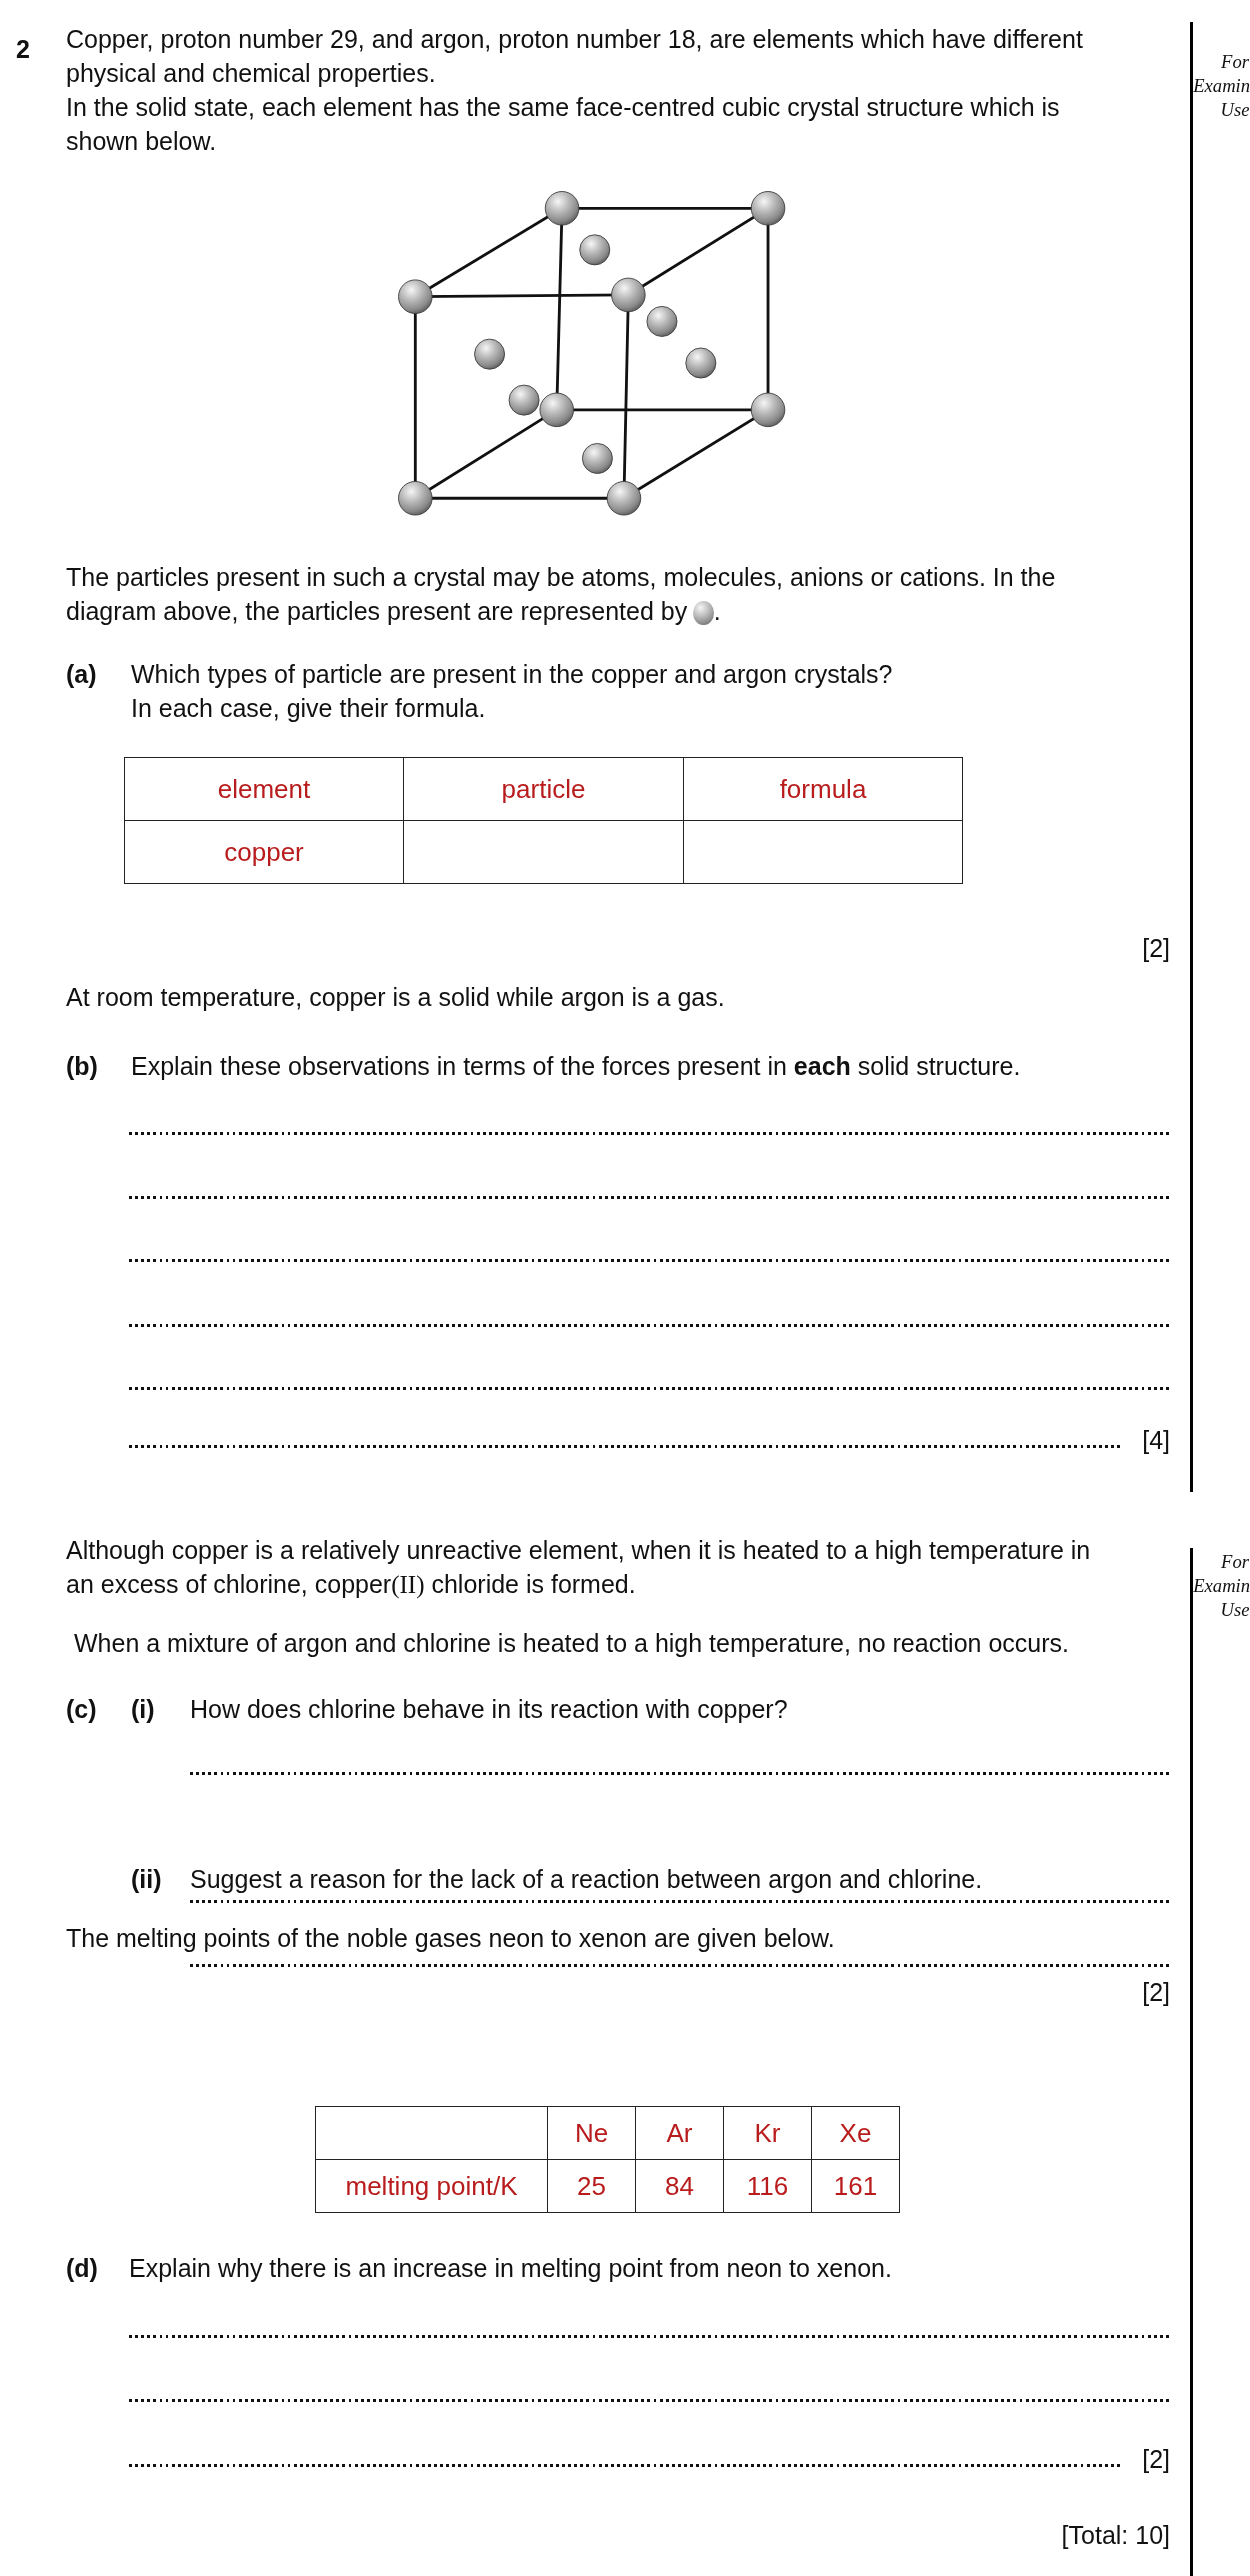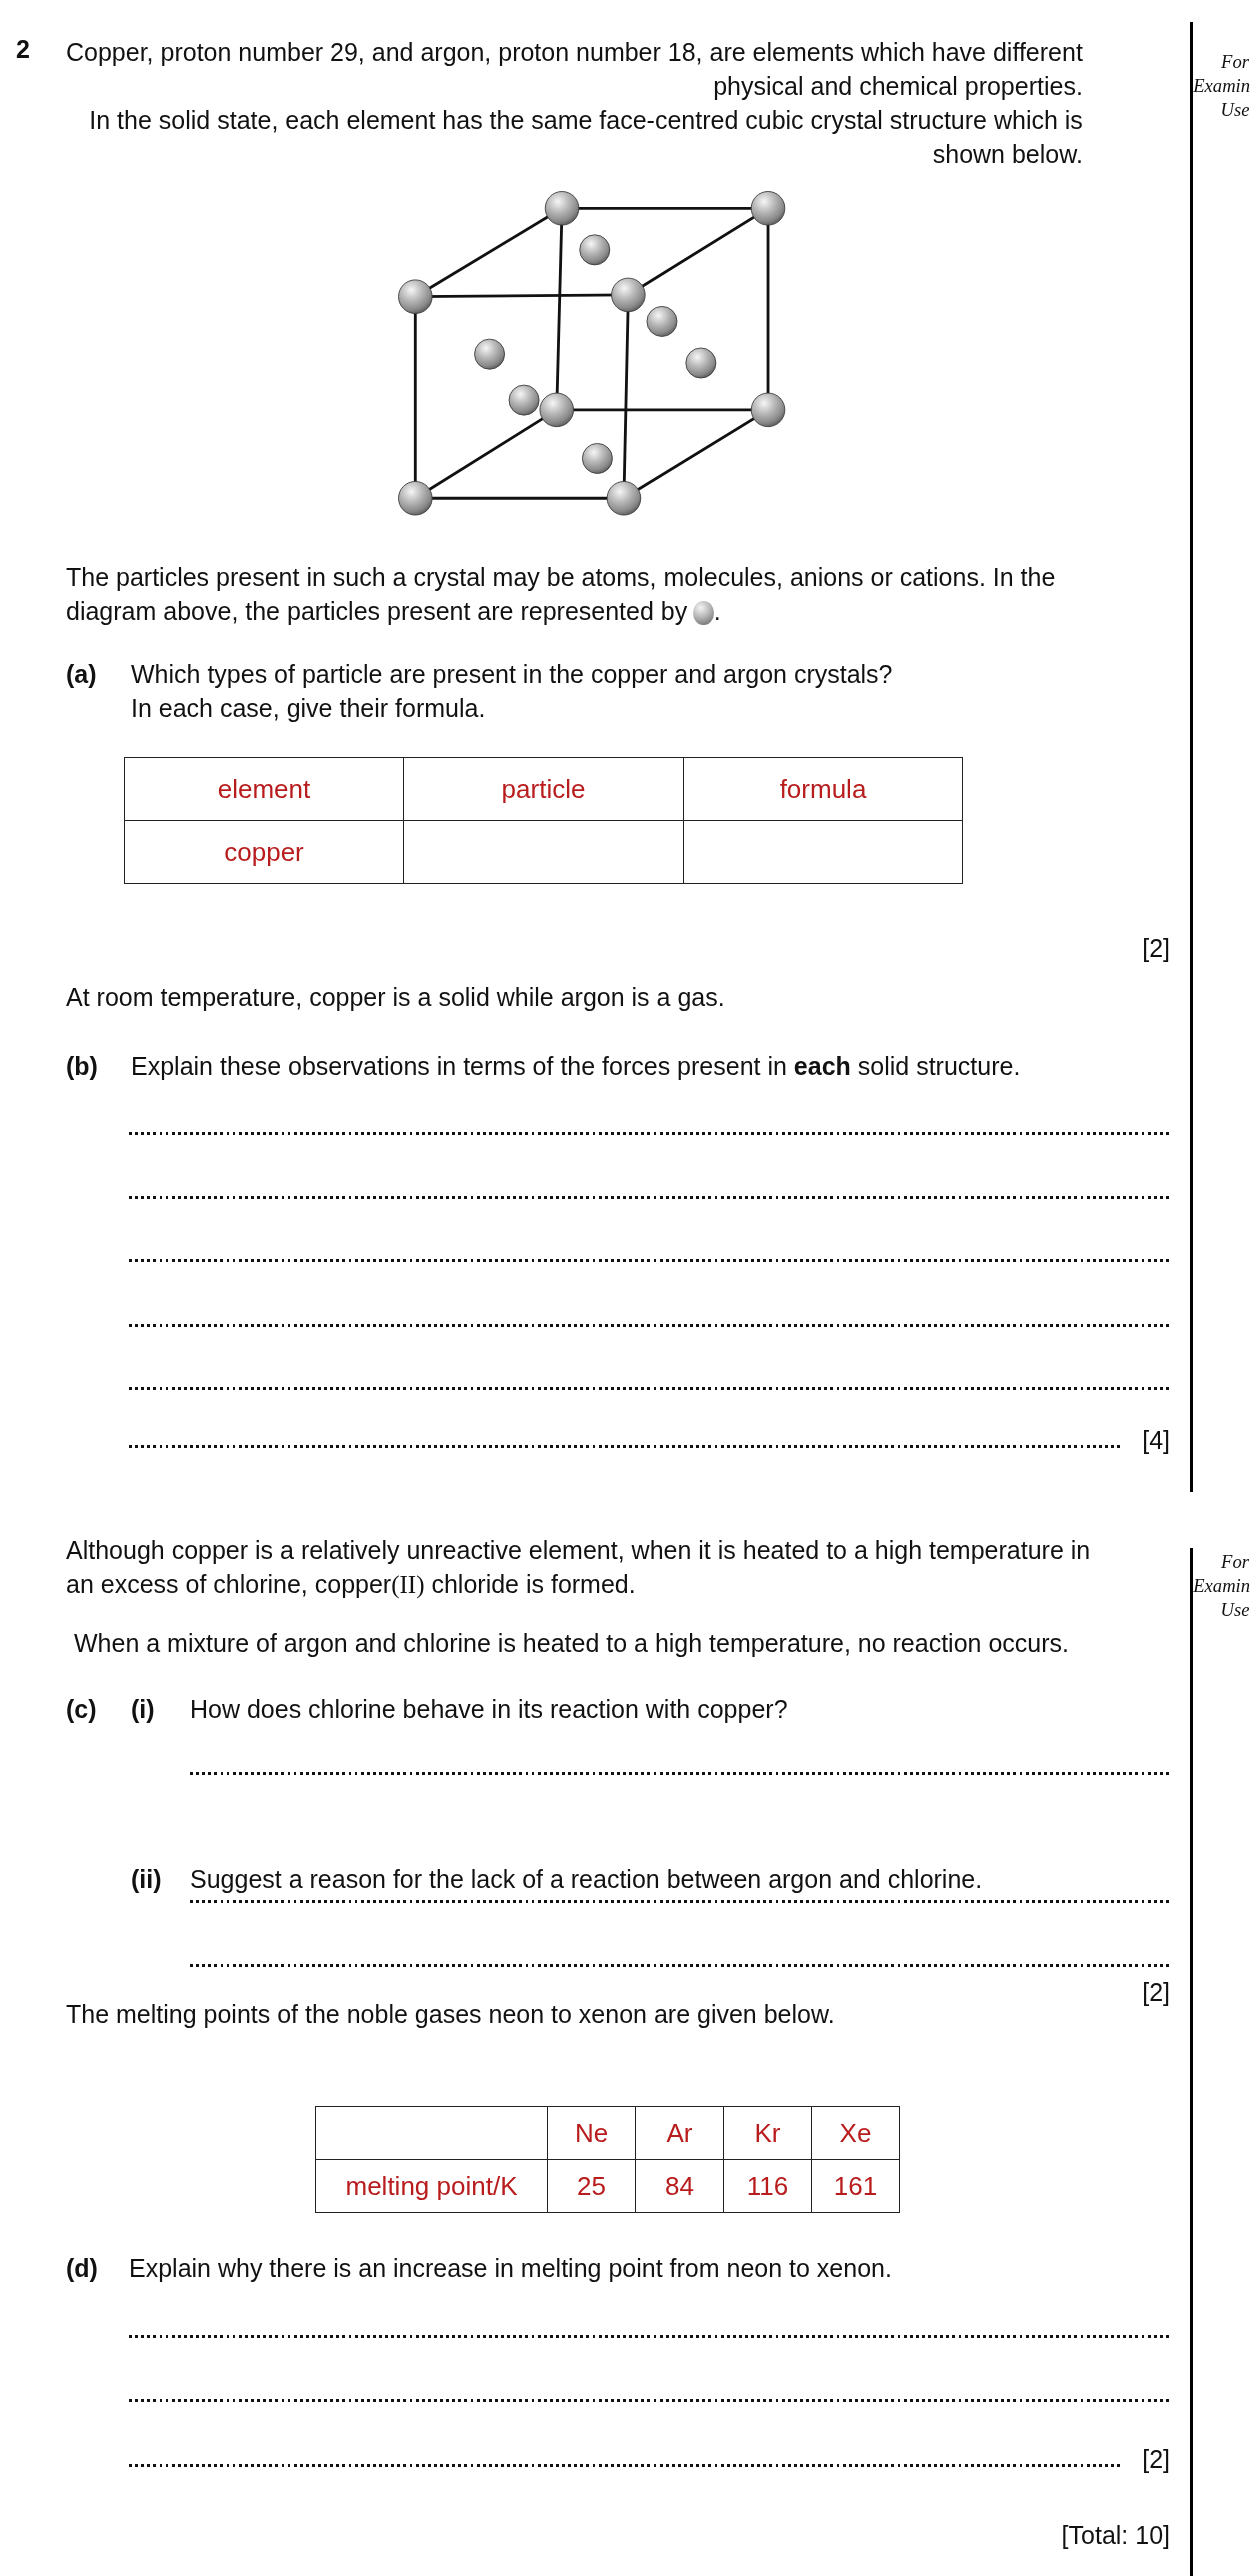--- a/index.html
+++ b/index.html
@@ -48,21 +48,21 @@
     background: radial-gradient(circle at 36% 28%, #f5f5f5 0%, #b9b9b9 42%, #8a8a8a 72%, #4f4f4f 100%);
   }
   #fcc-edges line { stroke: #111; stroke-width: 3.2; stroke-linecap: round; }
   #fcc-atoms circle { stroke: #3c3c3c; stroke-width: 1; fill: url(#sphereGrad); }
 </style>
 </head>
 <body>
 
 <div class="abs qnum" style="left:16px; top:35px;">2</div>
 
-<div class="abs body-text" style="left:66px; top:35px;text-align:right;">
+<div class="abs body-text" style="left:66px; top:22px;">
   <div>Copper, proton number 29, and argon, proton number 18, are elements which have different</div>
   <div>physical and chemical properties.</div>
   <div>In the solid state, each element has the same face-centred cubic crystal structure which is</div>
   <div>shown below.</div>
 </div>
 
 <div class="abs" style="left:372px; top:177px; width:442px; height:372px;">
   <svg id="fcc-svg" viewBox="0 0 500 420" width="442" height="372">
     <defs>
       <radialGradient id="sphereGrad" cx="0.38" cy="0.30" r="0.78">
@@ -177,21 +177,21 @@
 </div>
 <div class="dots" style="left:190px; top:1772px; width:979px;"></div>
 
 <div class="abs body-text" style="left:131px; top:1862px;">
   <span class="sublabel">(ii)</span><span>Suggest a reason for the lack of a reaction between argon and chlorine.</span>
 </div>
 <div class="dots" style="left:190px; top:1900px; width:979px;"></div>
 <div class="dots" style="left:190px; top:1964px; width:979px;"></div>
 <div class="marks" style="top:1978px;">[2]</div>
 
-<div class="abs body-text" style="left:66px; top:1997px;">The melting points of the noble gases neon to xenon are given below.</div>
+<div class="abs body-text" style="left:66px; top:1921px;">The melting points of the noble gases neon to xenon are given below.</div>
 
 <div class="abs" style="left:315px; top:2106px;">
   <table class="table-melt">
     <colgroup>
         <col style="width:232px">
         <col style="width:88px">
         <col style="width:88px">
         <col style="width:88px">
         <col style="width:88px">
       </colgroup>

